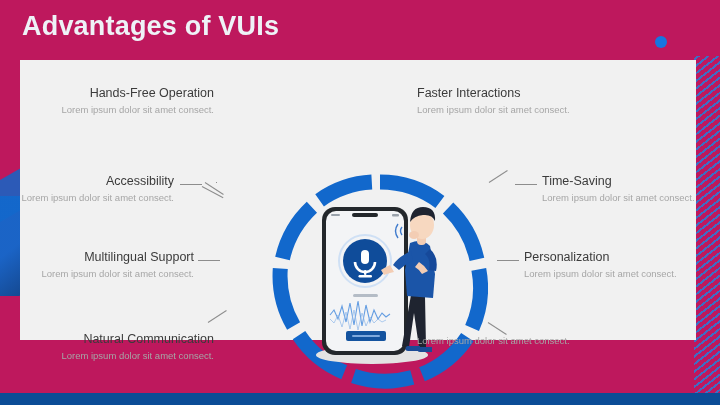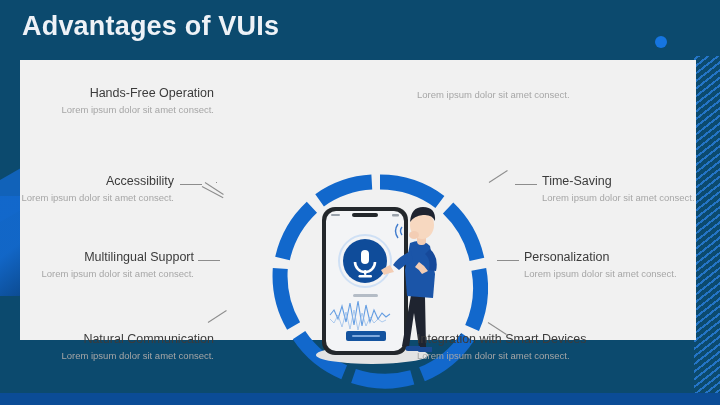--- a/index.html
+++ b/index.html
@@ -2,21 +2,21 @@
 <html><head>
 <meta charset="utf-8">
 <style>
   html,body{margin:0;padding:0;}
   body{
     width:720px;height:405px;overflow:hidden;
     background:#07305e;
     font-family:"Liberation Sans", sans-serif;
     position:relative;
   }
-  .slide{position:absolute;inset:0;background:#0c4a6e;overflow:hidden;}
+  .slide{position:absolute;inset:0;background:#be185d;overflow:hidden;}
 
   
   .deco-left{
     position:absolute;left:-18px;top:196px;width:52px;height:100px;
     background:linear-gradient(135deg,#1268cc 0%,#1268cc 55%,#0c4c95 100%);
     transform:skewX(-16deg);
     opacity:.95;
   }
   .deco-left2{
     position:absolute;left:-10px;top:176px;width:34px;height:42px;
@@ -176,20 +176,21 @@
     <div class="leader" style="left:477px;top:200px;width:22px;"></div>
     <div class="leader" style="left:188px;top:262px;width:22px;transform:rotate(-33deg);transform-origin:left center;"></div>
     <div class="leader" style="left:468px;top:262px;width:22px;transform:rotate(33deg);transform-origin:left center;"></div>
 
     <div class="lbl ra" style="left:-66px;top:26px;width:260px;">
       <div class="hd">Hands-Free Operation</div>
       <div class="sb">Lorem ipsum dolor sit amet consect.</div>
     </div>
 
     <div class="lbl la" style="left:397px;top:26px;width:270px;">
+      <div class="hd">Faster Interactions</div>
       <div class="sb">Lorem ipsum dolor sit amet consect.</div>
     </div>
 
     <div class="lbl ra" style="left:-116px;top:114px;width:270px;">
       <div class="hd">Accessibility</div>
       <div class="sb">Lorem ipsum dolor sit amet consect.</div>
     </div>
 
     <div class="lbl la" style="left:522px;top:114px;width:270px;">
       <div class="hd">Time-Saving</div>
@@ -205,18 +206,17 @@
       <div class="hd">Personalization</div>
       <div class="sb">Lorem ipsum dolor sit amet consect.</div>
     </div>
 
     <div class="lbl ra" style="left:-66px;top:272px;width:260px;">
       <div class="hd">Natural Communication</div>
       <div class="sb">Lorem ipsum dolor sit amet consect.</div>
     </div>
 
     <div class="lbl la" style="left:397px;top:272px;width:280px;">
-      <div class="hd">Integration with Smart Devices</div>
       <div class="sb">Lorem ipsum dolor sit amet consect.</div>
     </div>
 
   </div>
 </div>
 
 </body></html>

